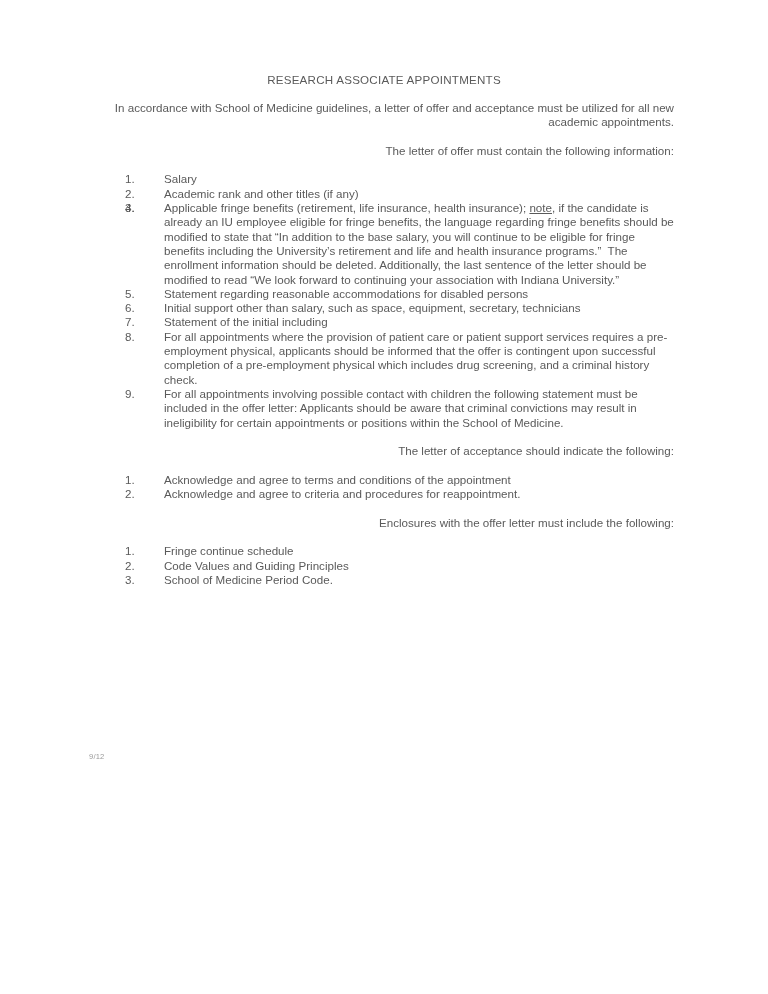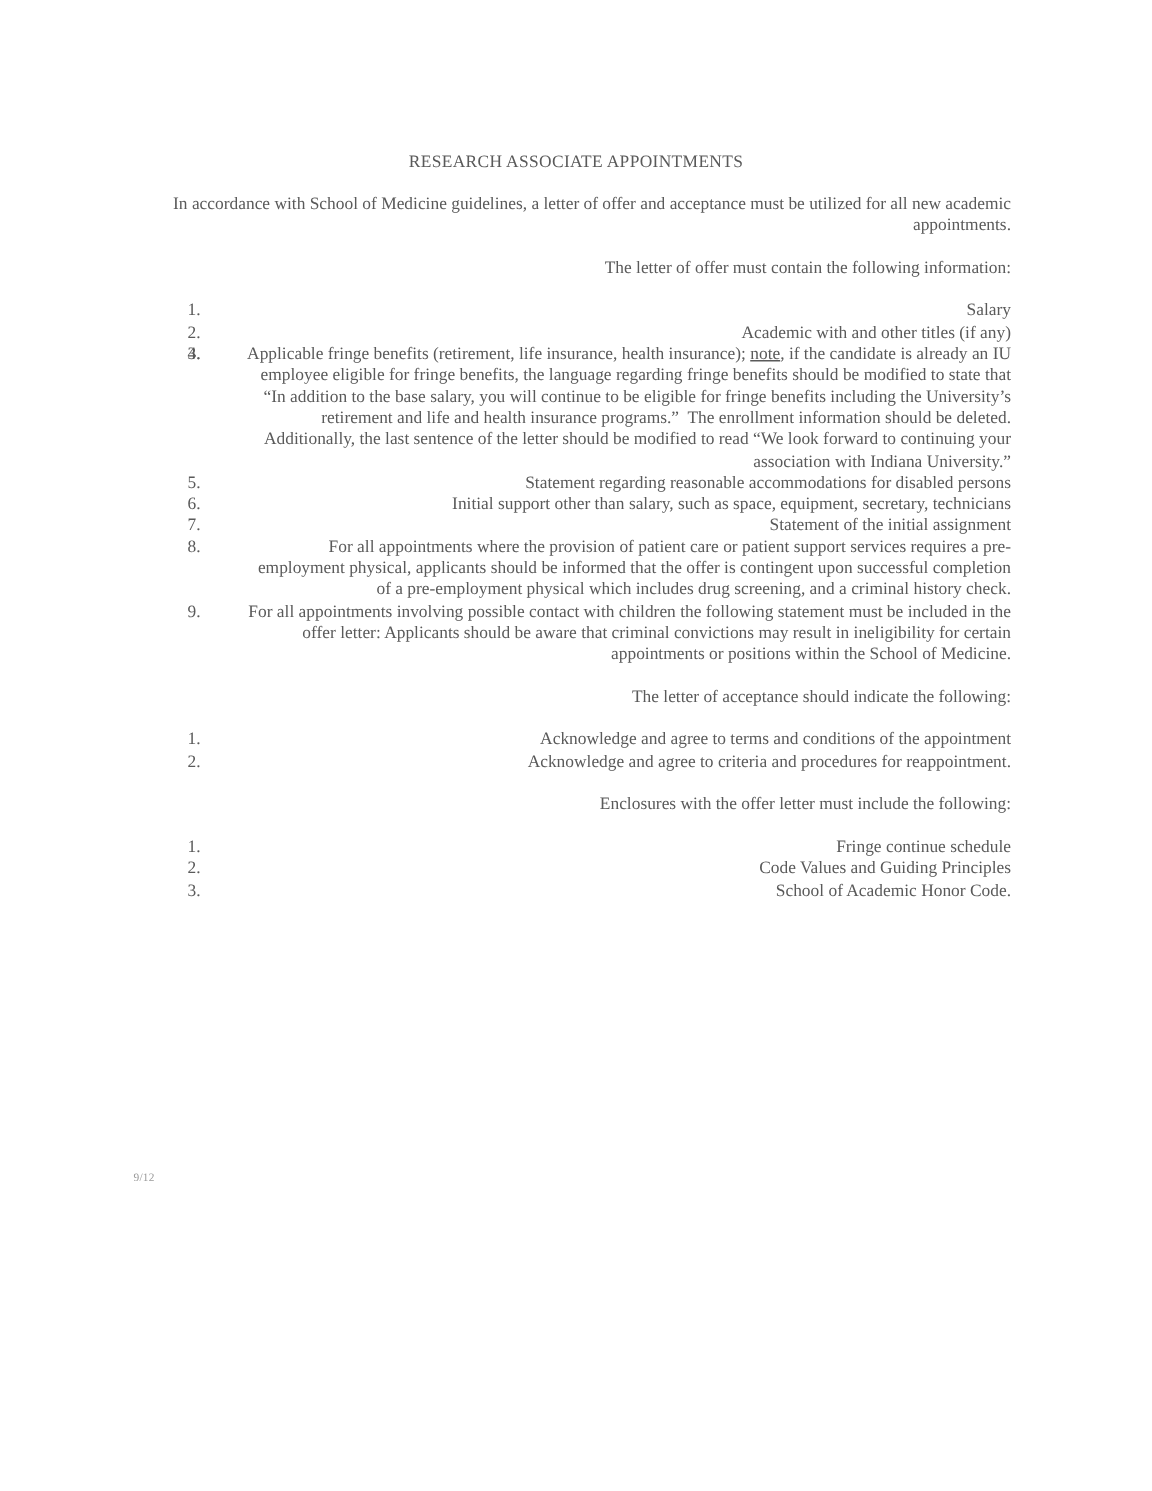--- a/index.html
+++ b/index.html
@@ -5,26 +5,25 @@
   html, body {
     margin: 0;
     padding: 0;
     background: #ffffff;
   }
   .page {
     position: relative;
     width: 768px;
     height: 868px;
     background: #ffffff;
-    font-family: Liberation Serif, serif;
+    font-family: Liberation Sans, sans-serif;
     font-size: 11.6px;
     line-height: 14.3px;
     color: #5a5a5a;
     overflow: hidden;
-    margin-top: 28px;
   }
   .title-block {
     position: absolute;
     left: 0;
     top: 44px;
     width: 768px;
     text-align: center;
     white-space: pre;
   }
   .title-line {
@@ -60,21 +59,20 @@
     position: absolute;
     left: 36px;
     top: 0;
     width: 30px;
     text-align: left;
     white-space: pre;
   }
   ol.numlist > li .item-text {
     display: block;
     white-space: pre-wrap;
-    text-align: right;
   }
   .u {
     text-decoration: underline;
   }
   .footer {
     position: absolute;
     left: 89px;
     top: 752px;
     font-size: 7.6px;
     line-height: 10px;
@@ -102,40 +100,40 @@
 
     <div class="gap"></div>
 
     <ol class="numlist">
       <li>
         <span class="marker">1.</span>
         <span class="item-text">Salary</span>
       </li>
       <li>
         <span class="marker">2.</span>
-        <span class="item-text">Academic with and other titles (if any)</span>
+        <span class="item-text">Academic rank and other titles (if any)</span>
       </li>
       <li>
         <span class="marker">3.</span>
       </li>
       <li>
         <span class="marker">4.</span>
         <span class="item-text"><span>Applicable fringe benefits (retirement, life insurance, health insurance); </span><span class="u">note</span><span>, if the candidate is already an IU employee eligible for fringe benefits, the language regarding fringe benefits should be modified to state that “In addition to the base salary, you will continue to be eligible for fringe benefits including the University’s retirement and life and health insurance programs.”  The enrollment information should be deleted. Additionally, the last sentence of the letter should be modified to read “We look forward to continuing your association with Indiana University.”</span></span>
       </li>
       <li>
         <span class="marker">5.</span>
         <span class="item-text">Statement regarding reasonable accommodations for disabled persons</span>
       </li>
       <li>
         <span class="marker">6.</span>
         <span class="item-text">Initial support other than salary, such as space, equipment, secretary, technicians</span>
       </li>
       <li>
         <span class="marker">7.</span>
-        <span class="item-text">Statement of the initial assignment</span>
+        <span class="item-text">Statement of the initial including</span>
       </li>
       <li>
         <span class="marker">8.</span>
         <span class="item-text">For all appointments where the provision of patient care or patient support services requires a pre-employment physical, applicants should be informed that the offer is contingent upon successful completion of a pre-employment physical which includes drug screening, and a criminal history check.</span>
       </li>
       <li>
         <span class="marker">9.</span>
         <span class="item-text">For all appointments involving possible contact with children the following statement must be included in the offer letter: Applicants should be aware that criminal convictions may result in ineligibility for certain appointments or positions within the School of Medicine.</span>
       </li>
     </ol>
@@ -167,21 +165,21 @@
       <li>
         <span class="marker">1.</span>
         <span class="item-text">Fringe continue schedule</span>
       </li>
       <li>
         <span class="marker">2.</span>
         <span class="item-text">Code Values and Guiding Principles</span>
       </li>
       <li>
         <span class="marker">3.</span>
-        <span class="item-text">School of Academic Honor Code.</span>
+        <span class="item-text">School of Medicine Period Code.</span>
       </li>
     </ol>
 
   </div>
 
   <div class="footer">9/12</div>
 
 </div>
 
 </body></html>

